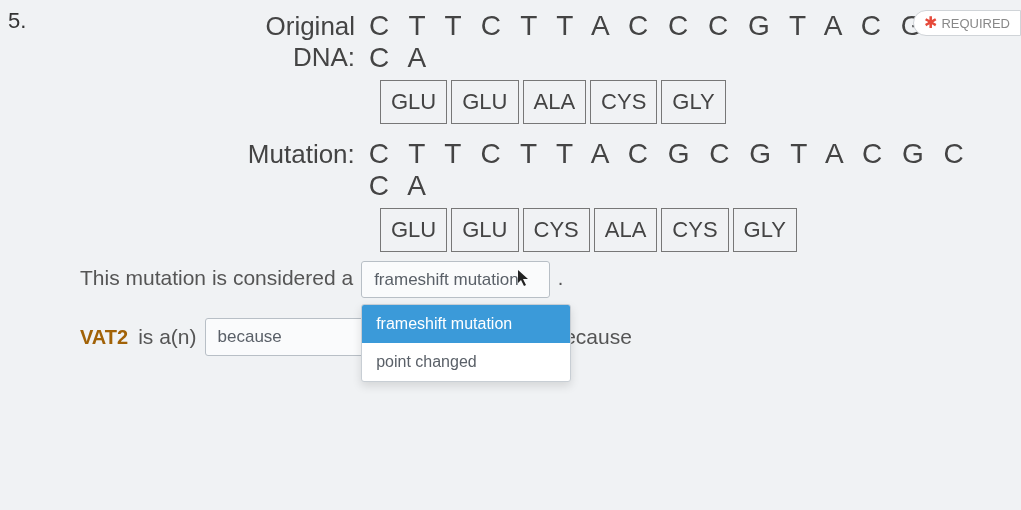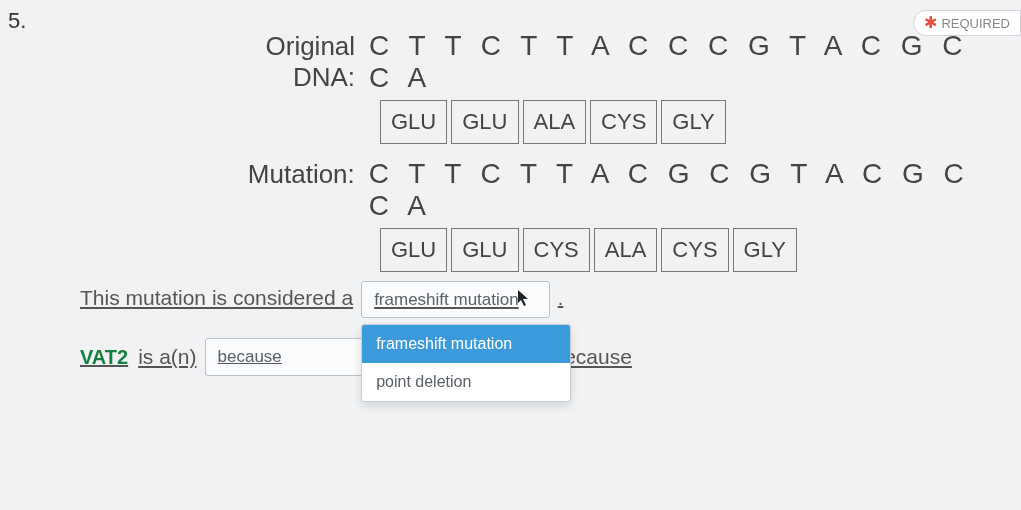--- a/index.html
+++ b/index.html
@@ -29,42 +29,40 @@
       border-radius: 14px 0 0 14px;
       padding: 4px 10px 4px 10px;
       font-size: 13px;
       color: #888;
       display: flex;
       align-items: center;
       gap: 4px;
     }
     .required-badge .star { color: #e64a3b; font-size: 16px; line-height: 1; }
     .dna-block {
-      margin-top: 20px;
       margin-left: 180px;
       font-size: 24px;
       color: #444;
     }
     .dna-row { display: flex; align-items: baseline; margin-bottom: 6px; }
     .dna-label { width: 180px; text-align: right; padding-right: 14px; font-size: 26px; }
     .dna-seq { font-family: Liberation Sans, sans-serif; letter-spacing: 6px; font-size: 28px; color: #444; }
     .aa-row { display: flex; align-items: center; margin-left: 180px; margin-bottom: 14px; gap: 4px; }
     .aa-box {
       border: 1px solid #777;
       padding: 8px 10px;
       font-size: 22px;
       color: #444;
       background: transparent;
     }
     .sentence-area {
       margin-left: 60px;
       font-size: 21px;
       color: #555;
       position: relative;
-      text-decoration: underline;
     }
     .sentence-row {
       display: flex;
       align-items: center;
       flex-wrap: wrap;
       gap: 8px;
       margin-bottom: 28px;
     }
     .select-box {
       border: 1px solid #b8bfc6;
@@ -88,21 +86,21 @@
     .select-wide { min-width: 260px; }
     .chevron {
       position: absolute;
       right: 8px;
       top: 50%;
       transform: translateY(-50%);
       font-size: 14px;
       color: #666;
     }
     .vat2 {
-      color: #15803d;
+      color: #a16207;
       font-weight: 600;
       font-size: 20px;
       margin-right: 2px;
     }
     .dropdown-menu {
       position: absolute;
       top: 38px;
       left: 0;
       width: 210px;
       background: #fff;
@@ -169,21 +167,21 @@
       <span class="select-box">
         <span>frameshift mutation</span>
         <span class="cursor-glyph">
           <svg width="14" height="18" viewBox="0 0 14 18">
               <path d="M1 1 L1 14 L4 11 L7 17 L9 16 L6 10 L11 10 Z" fill="#222"></path>
             </svg>
         </span>
       </span>
       <div class="dropdown-menu">
         <div class="dropdown-item active">frameshift mutation</div>
-        <div class="dropdown-item">point deletion</div>
+        <div class="dropdown-item">point changed</div>
       </div>
     </span>
     <span class="period">.</span>
   </div>
 
   <div class="sentence-row">
     <span class="vat2">VAT2</span>
     <span>is a(n)</span>
     <span class="select-box" style="min-width:200px;">
       <span>because</span>

